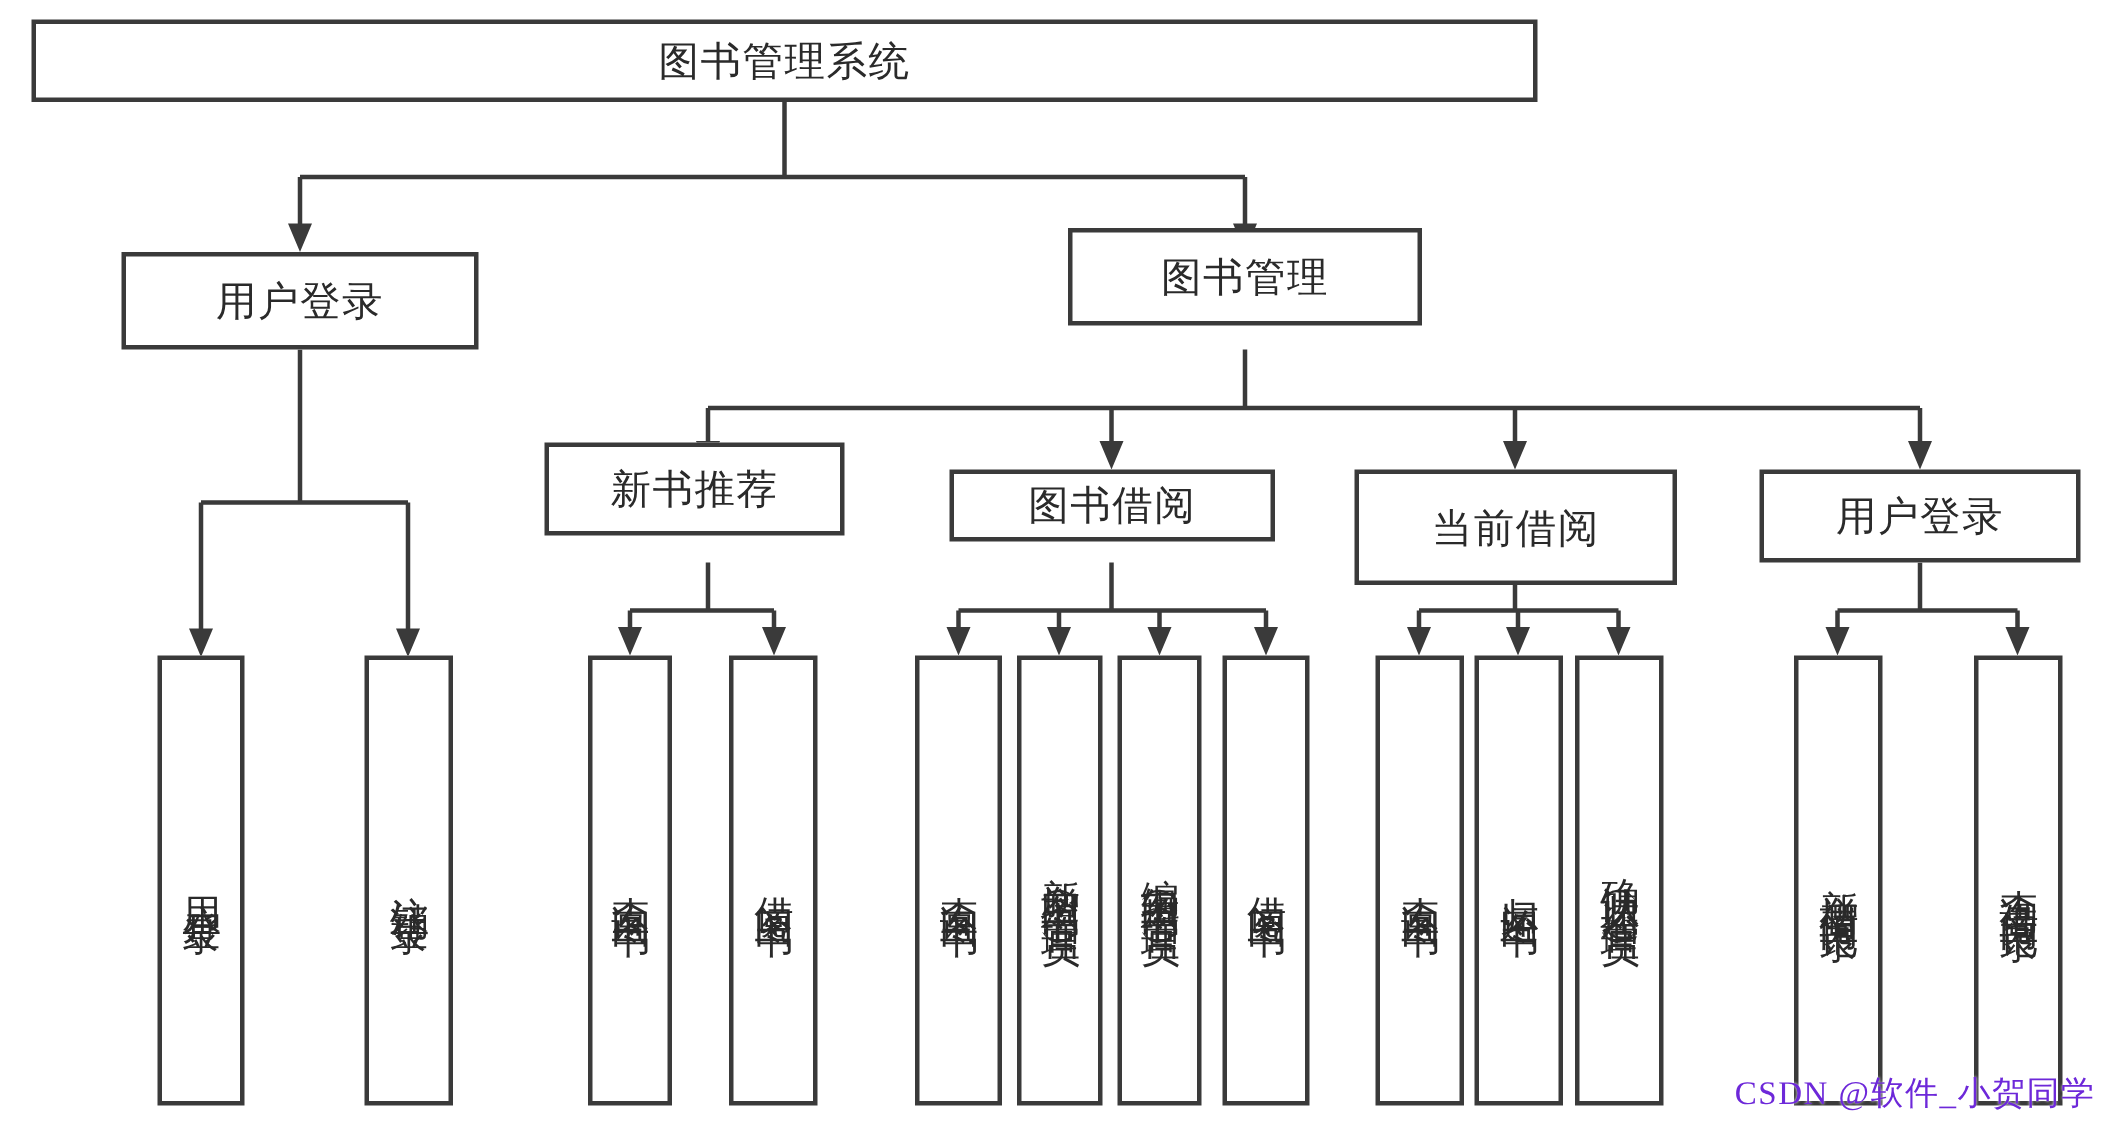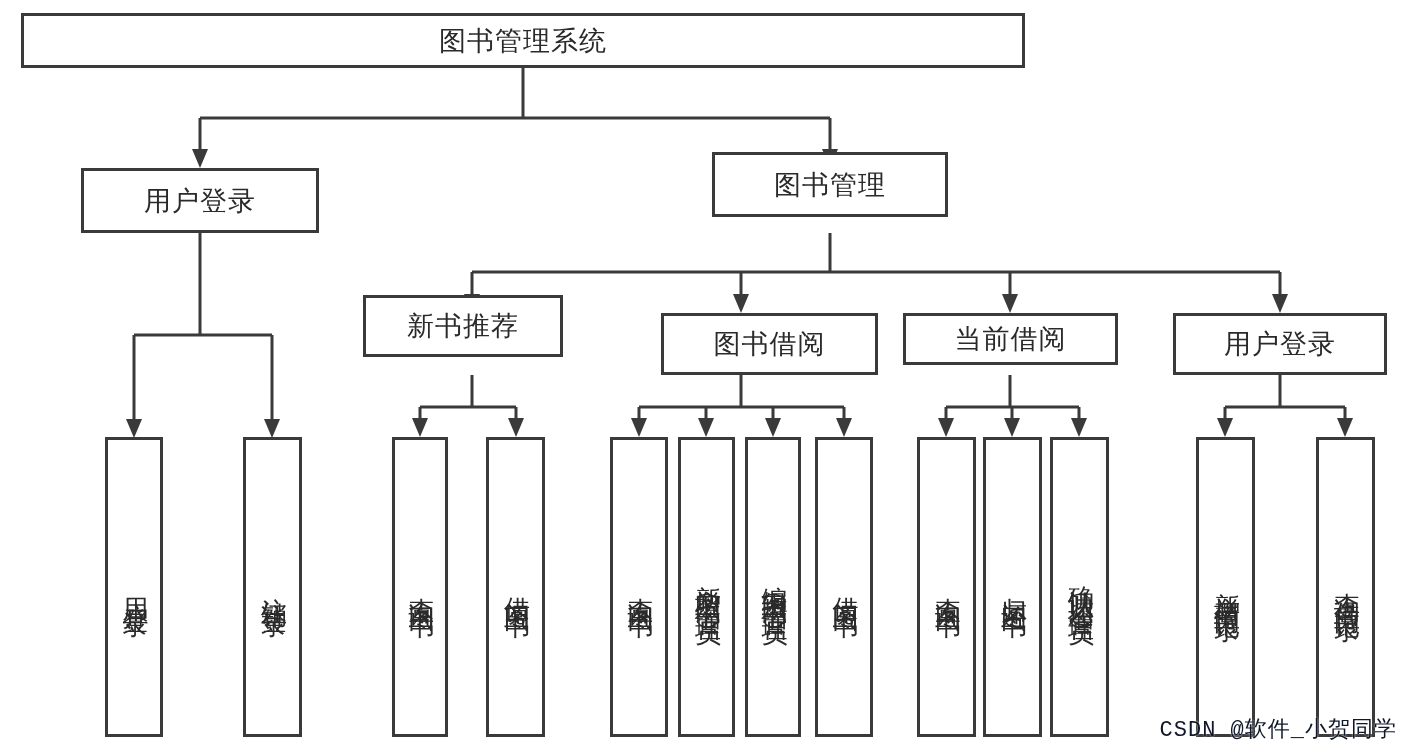--- a/index.html
+++ b/index.html
@@ -1,33 +1,33 @@
 <!DOCTYPE html>
 <html><head>
 <meta charset="utf-8">
 <style>
   html,body{margin:0;padding:0;background:#fff;}
   .stage{
     position:relative;width:1405px;height:747px;background:#fff;overflow:hidden;
-    font-family:Liberation Mono, monospace;color:#2a2a2a;
+    font-family:Liberation Serif, serif;color:#2a2a2a;
   }
   .wires{position:absolute;left:0;top:0;z-index:1;}
   .box{
     position:absolute;box-sizing:border-box;background:#fff;
     border:3px solid #3a3a3a;display:flex;align-items:center;justify-content:center;
     z-index:2;font-size:27px;letter-spacing:1px;white-space:nowrap;
   }
   .vbox{
     writing-mode:vertical-rl;text-orientation:mixed;
     font-size:26px;letter-spacing:5px;line-height:1;
     padding:2px 0;
   }
   .watermark{
     position:absolute;right:8px;bottom:3px;z-index:3;
-    font-size:22px;color:#0f172a;letter-spacing:1px;
+    font-size:22px;color:#6d28d9;letter-spacing:1px;
     text-shadow:0 0 2px #ffffff;white-space:nowrap;
   }
 </style>
 </head>
 <body>
 
 <div class="stage">
 
   <svg class="wires" width="1405" height="747" viewBox="0 0 1405 747" aria-hidden="true">
     <path fill="none" stroke="#3a3a3a" stroke-width="3" d="
@@ -50,22 +50,22 @@
       M1071 418 L1087 418 L1079 437 Z
       M1217 418 L1233 418 L1225 437 Z  M1337 418 L1353 418 L1345 437 Z"></path>
   </svg>
 
   <div class="box" style="left:21px;top:13px;width:1004px;height:55px">图书管理系统</div>
 
   <div class="box" style="left:81px;top:168px;width:238px;height:65px">用户登录</div>
   <div class="box" style="left:712px;top:152px;width:236px;height:65px">图书管理</div>
 
   <div class="box" style="left:363px;top:295px;width:200px;height:62px">新书推荐</div>
-  <div class="box" style="left:661px;top:313px;width:217px;height:62px">图书借阅</div>
-  <div class="box" style="left:903px;top:313px;width:215px;height:52px">当前借阅</div>
+  <div class="box" style="left:633px;top:313px;width:217px;height:48px">图书借阅</div>
+  <div class="box" style="left:903px;top:313px;width:215px;height:77px">当前借阅</div>
   <div class="box" style="left:1173px;top:313px;width:214px;height:62px">用户登录</div>
 
   <div class="box vbox" style="left:105px;top:437px;width:58px;height:300px">用户登录</div>
   <div class="box vbox" style="left:243px;top:437px;width:59px;height:300px">注销登录</div>
 
   <div class="box vbox" style="left:392px;top:437px;width:56px;height:300px">查询图书</div>
   <div class="box vbox" style="left:486px;top:437px;width:59px;height:300px">借阅图书</div>
 
   <div class="box vbox" style="left:610px;top:437px;width:58px;height:300px">查询图书</div>
   <div class="box vbox" style="left:678px;top:437px;width:57px;height:300px">新增图书（管理员）</div>

